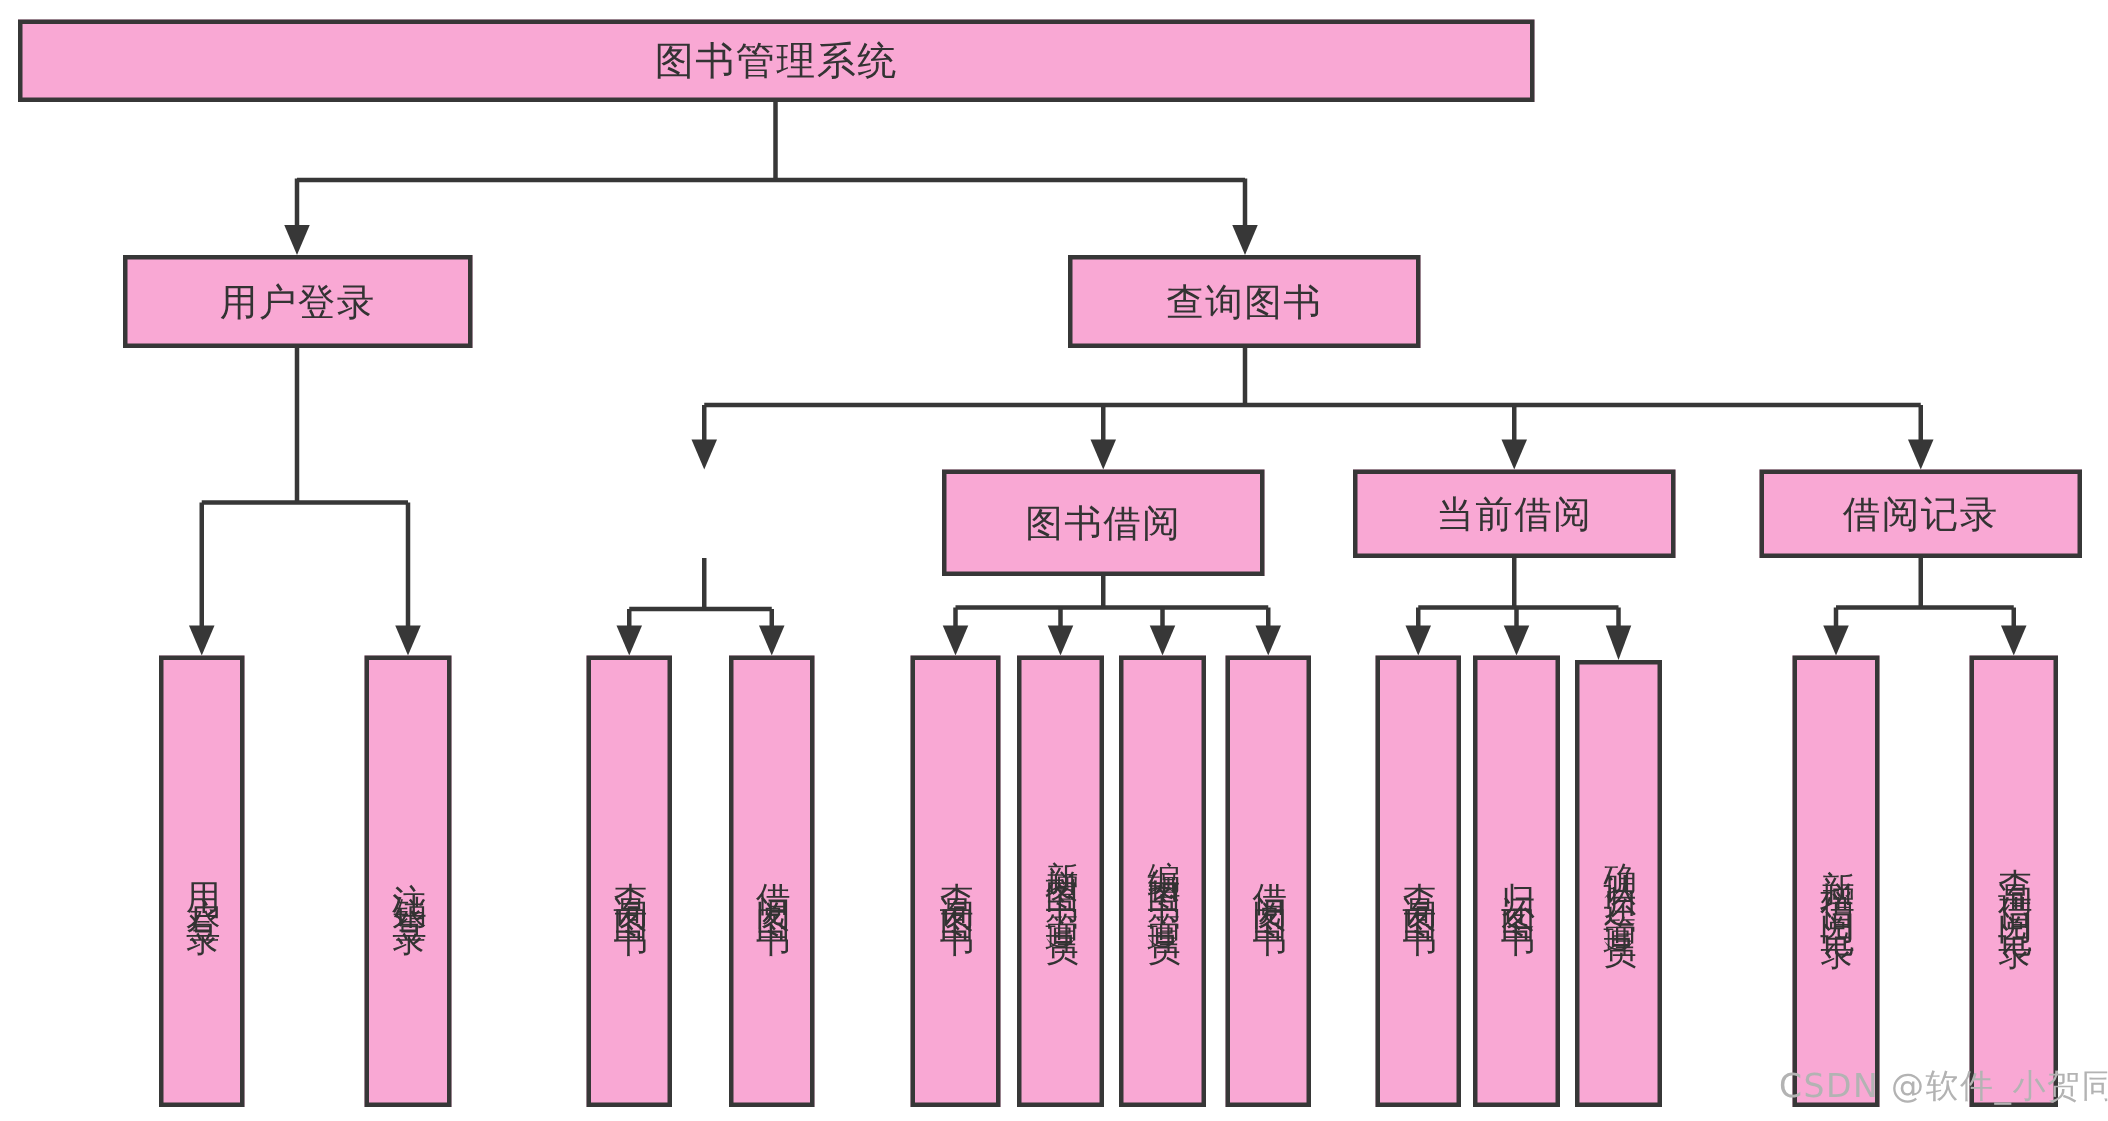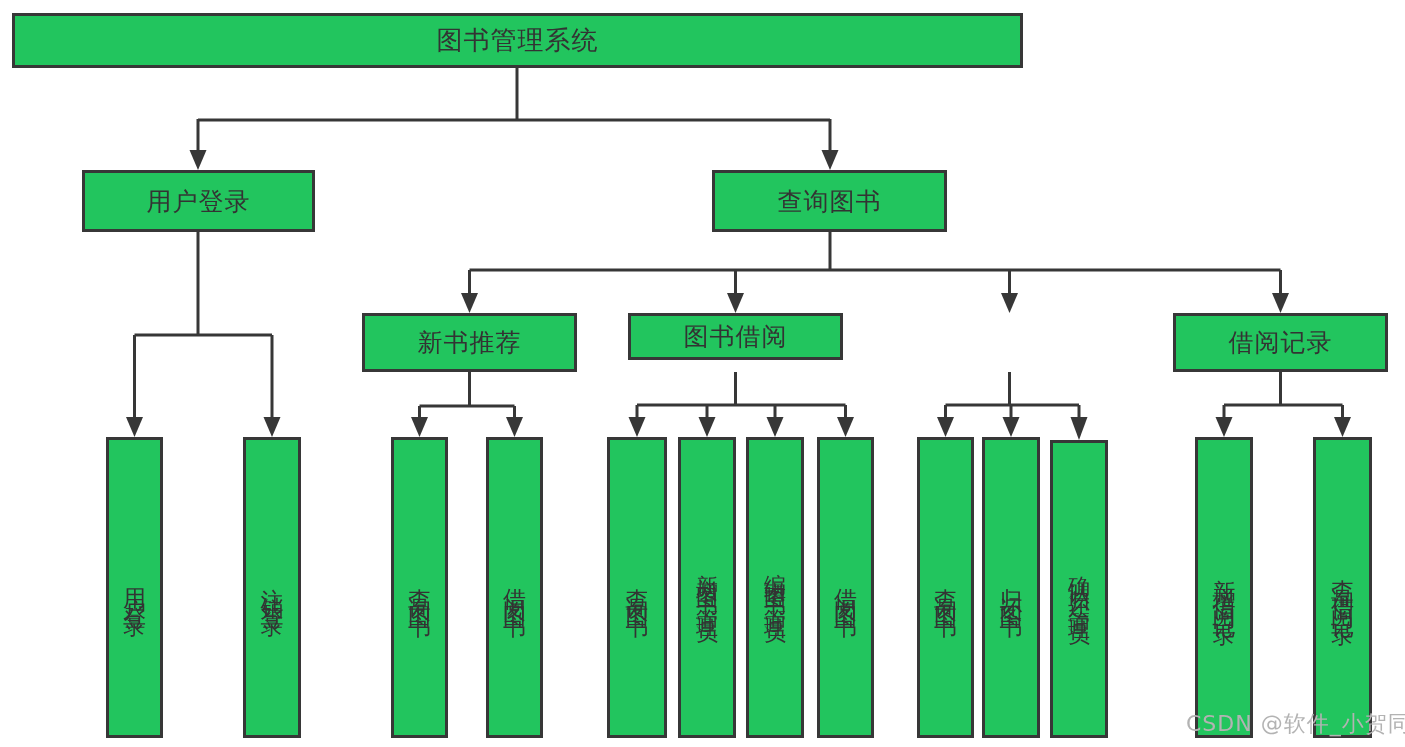--- a/index.html
+++ b/index.html
@@ -8,21 +8,21 @@
     width:1405px;height:747px;
     background:#ffffff;
     font-family:"DejaVu Sans","Liberation Sans",sans-serif;
     overflow:hidden;
   }
   #wires{position:absolute;left:0;top:0;width:1405px;height:747px;}
   .node{
     position:absolute;
     box-sizing:border-box;
     border:3px solid #373737;
-    background:#22c55e;
+    background:#f9a8d4;
     display:flex;align-items:center;justify-content:center;
     color:#333333;
   }
   .hnode{font-size:25px;letter-spacing:1px;}
   .root{font-size:26px;}
   .vnode{top:437px;height:301px;}
   .vnode span{
     writing-mode:vertical-rl;
     text-orientation:mixed;
     font-size:23px;
@@ -128,25 +128,25 @@
     <span>图书管理系统</span>
   </div>
 
   <div class="node hnode" style="left:82px;top:170px;width:233px;height:62px;">
     <span>用户登录</span>
   </div>
   <div class="node hnode" style="left:712px;top:170px;width:235px;height:62px;">
     <span>查询图书</span>
   </div>
 
-  <div class="node hnode" style="left:362px;top:313px;width:215px;height:59px;">
-    <span>新书推荐</span>
+  <div class="node hnode" style="left:628px;top:313px;width:215px;height:71px;">
+    <span>图书借阅</span>
   </div>
-  <div class="node hnode" style="left:628px;top:313px;width:215px;height:47px;">
-    <span>图书借阅</span>
+  <div class="node hnode" style="left:902px;top:313px;width:215px;height:59px;">
+    <span>当前借阅</span>
   </div>
   <div class="node hnode" style="left:1173px;top:313px;width:215px;height:59px;">
     <span>借阅记录</span>
   </div>
 
   <div class="node vnode" style="left:106px;width:57px;">
     <span>用户登录</span>
   </div>
   <div class="node vnode" style="left:243px;width:58px;">
     <span>注销登录</span>

